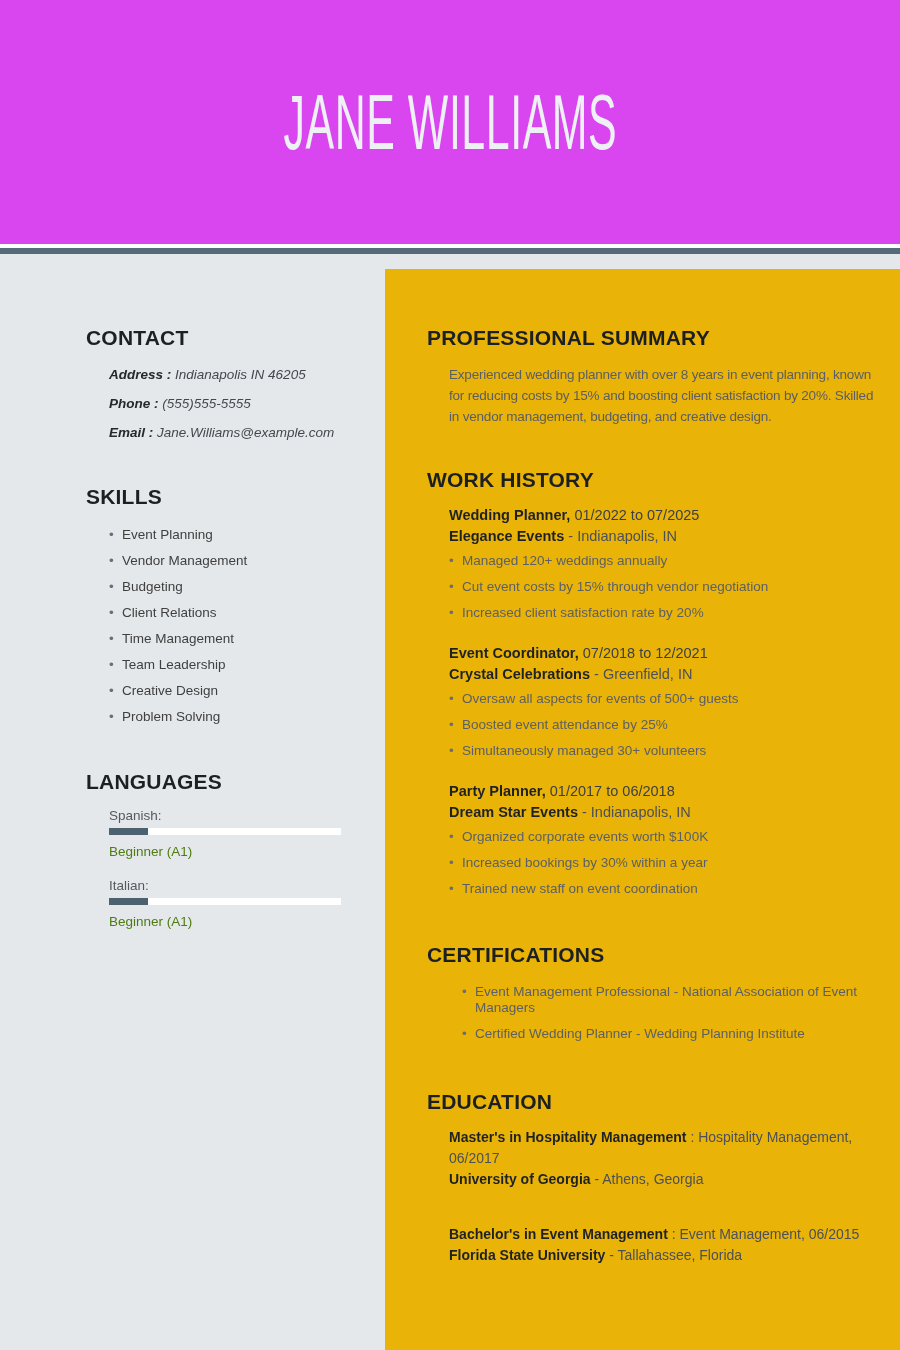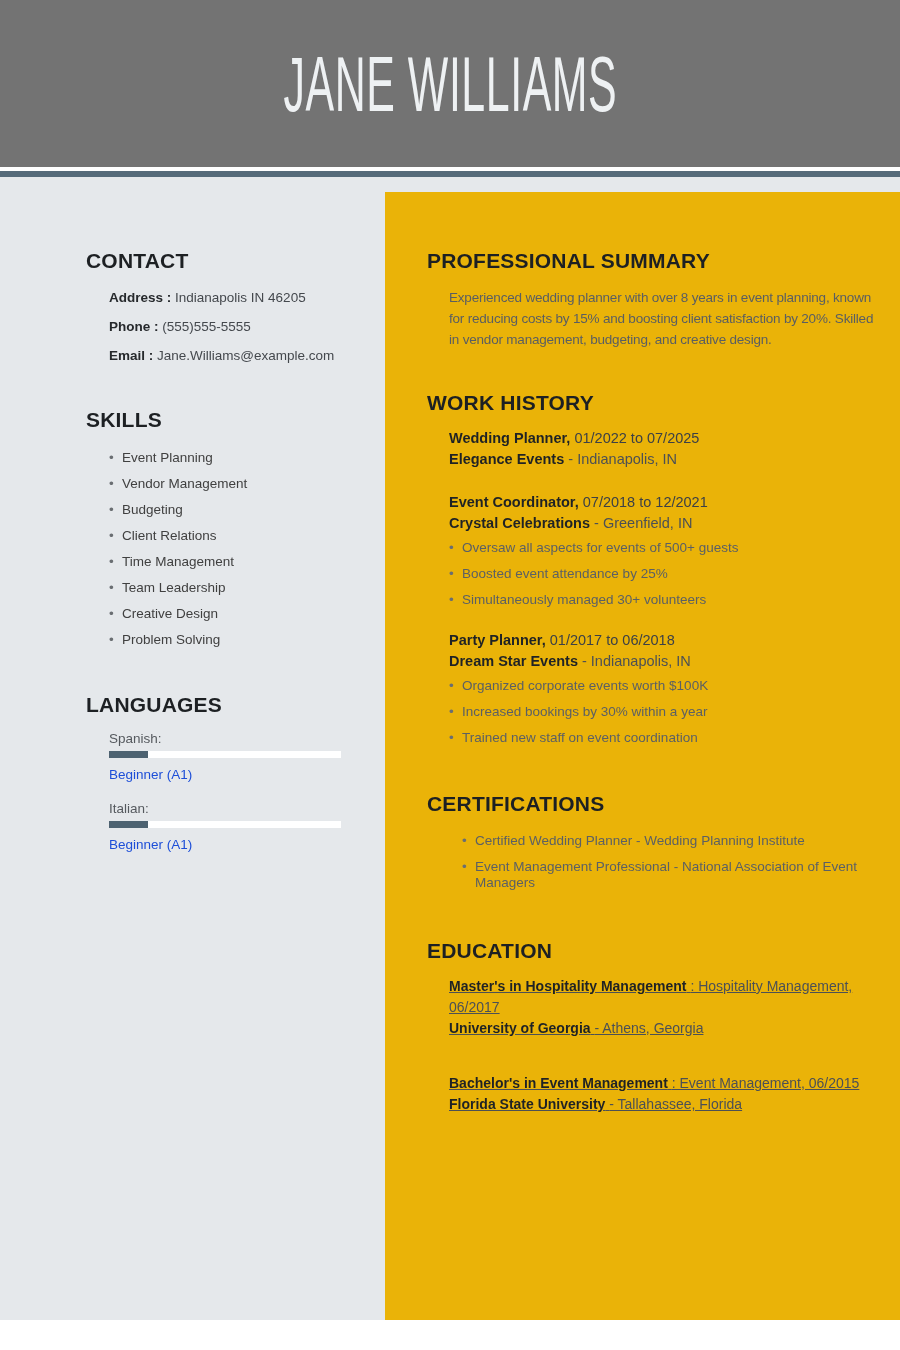--- a/index.html
+++ b/index.html
@@ -4,21 +4,21 @@
 <style>
   * { margin:0; padding:0; box-sizing:border-box; }
   html,body { background:#ffffff; }
   .page {
     position:relative; width:900px; height:1350px; background:#ffffff;
     font-family:"Liberation Sans", sans-serif; overflow:hidden;
     margin:0 auto;
   }
   
   .header {
-    height:167px; background:#737373;
+    height:244px; background:#d946ef;
     display:flex; align-items:center; justify-content:center;
   }
   .page-title {
     color:#eef1f3; font-size:78px; font-weight:400; white-space:nowrap;
     letter-spacing:1px; transform:scaleX(0.55); transform-origin:center;
     line-height:1;
   }
   .rule-white { height:4px; background:#ffffff; }
   .rule-slate { height:6px; background:#566b7a; }
 
@@ -27,42 +27,42 @@
   .sidebar { width:341px; padding:72px 26px 0 42px; }
   .main { flex:1; background:#eab308; margin-top:15px; padding:57px 20px 0 42px; }
 
   h2 {
     font-size:21px; font-weight:bold; color:#1d2023; letter-spacing:0.2px;
     line-height:23px;
   }
 
   
   .contact-list { margin:17px 0 0 23px; }
-  .contact-row { font-size:13.5px; line-height:17px; margin-bottom:12px; color:#44484d; }
+  .contact-row { font-size:13.5px; line-height:17px; margin-bottom:12px; color:#44484d;font-style:italic; }
   .contact-row b { color:#26292c; }
 
   
   .skills-h { margin-top:44px; }
   .skills-list { margin:18px 0 0 23px; list-style:none; }
   .skills-list li {
     position:relative; font-size:13.5px; line-height:17px; margin-bottom:9px;
     color:#404040; padding-left:13px;
   }
   .skills-list li::before {
     content:"•"; position:absolute; left:0; top:0; color:#6a6e72;
   }
 
   
   .langs-h { margin-top:45px; }
   .langs-list { margin:14px 0 0 23px; }
   .lang-item { margin-bottom:17px; }
   .lang-name { font-size:13.5px; line-height:17px; color:#55595e; }
   .lang-bar { margin-top:4px; width:232px; height:7px; background:#ffffff; }
   .lang-fill { height:7px; background:#4d6271; }
-  .lang-level { margin-top:8px; font-size:13.5px; line-height:17px; color:#1d4ed8; }
+  .lang-level { margin-top:8px; font-size:13.5px; line-height:17px; color:#4d7c0f; }
 
   
   .summary-p {
     margin:15px 0 0 22px; max-width:445px; font-size:13.5px; line-height:21px;
     letter-spacing:-0.2px; color:#5a5e62;
   }
 
   
   .work-h { margin-top:41px; }
   .job { margin:14px 0 0 22px; }
@@ -78,21 +78,21 @@
   .job-bullets li::before, .cert-list li::before {
     content:"•"; position:absolute; left:0; top:0; color:#6a6e72;
   }
 
   
   .cert-h { margin-top:46px; }
   .cert-list { list-style:none; margin:18px 0 0 35px; }
 
   
   .edu-h { margin-top:48px; }
-  .edu-entry { margin:14px 0 0 22px; max-width:430px; font-size:14px; line-height:21px; color:#4c5055;text-decoration:underline; }
+  .edu-entry { margin:14px 0 0 22px; max-width:430px; font-size:14px; line-height:21px; color:#4c5055; }
   .edu-entry + .edu-entry { margin-top:34px; }
   .edu-entry b { color:#1f2225; }
   .edu-line { display:block; }
   .bottom-strip { height:4px; background:#ffffff; }
 </style>
 </head>
 <body>
 
 <div class="page">
 
@@ -162,20 +162,25 @@
 
       <div class="job">
         <div class="job-line1">
           <b>Wedding Planner,</b>
           <span>01/2022 to 07/2025</span>
         </div>
         <div class="job-line2">
           <b>Elegance Events</b>
           <span>- Indianapolis, IN</span>
         </div>
+        <ul class="job-bullets">
+          <li>Managed 120+ weddings annually</li>
+          <li>Cut event costs by 15% through vendor negotiation</li>
+          <li>Increased client satisfaction rate by 20%</li>
+        </ul>
       </div>
 
       <div class="job">
         <div class="job-line1">
           <b>Event Coordinator,</b>
           <span>07/2018 to 12/2021</span>
         </div>
         <div class="job-line2">
           <b>Crystal Celebrations</b>
           <span>- Greenfield, IN</span>
@@ -198,22 +203,22 @@
         </div>
         <ul class="job-bullets">
           <li>Organized corporate events worth $100K</li>
           <li>Increased bookings by 30% within a year</li>
           <li>Trained new staff on event coordination</li>
         </ul>
       </div>
 
       <h2 class="cert-h">CERTIFICATIONS</h2>
       <ul class="cert-list">
+        <li>Event Management Professional - National Association of Event Managers</li>
         <li>Certified Wedding Planner - Wedding Planning Institute</li>
-        <li>Event Management Professional - National Association of Event Managers</li>
       </ul>
 
       <h2 class="edu-h">EDUCATION</h2>
 
       <div class="edu-entry">
         <span><b>Master's in Hospitality Management</b>
         <span>: Hospitality Management, 06/2017</span></span>
         <span class="edu-line"><b>University of Georgia</b>
         <span>- Athens, Georgia</span></span>
       </div>

